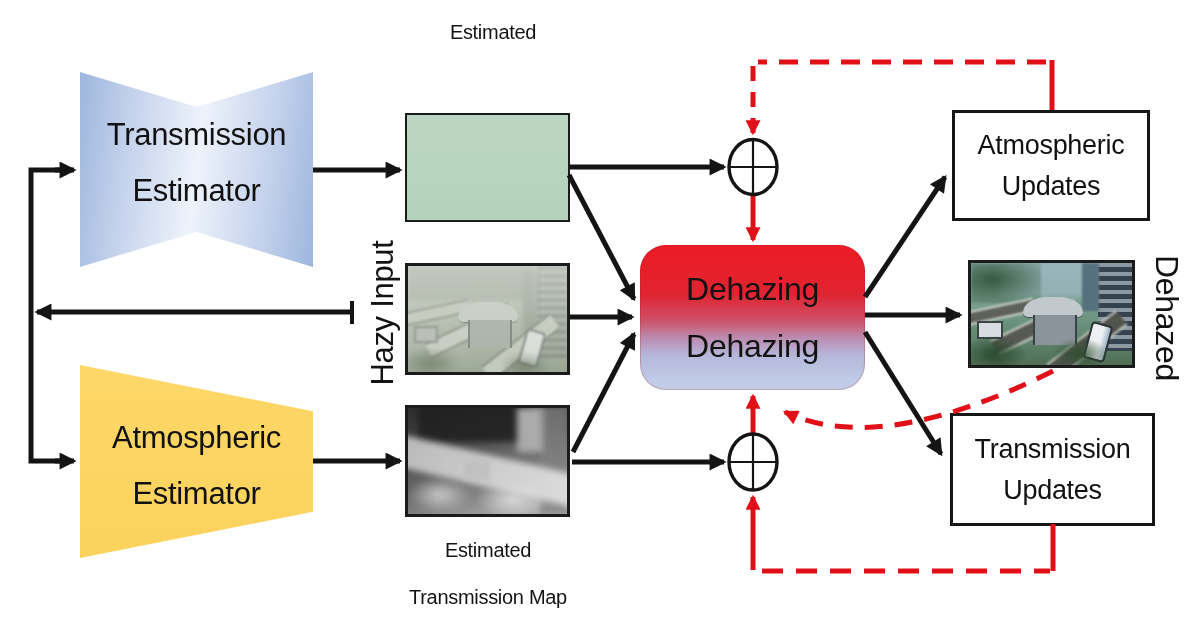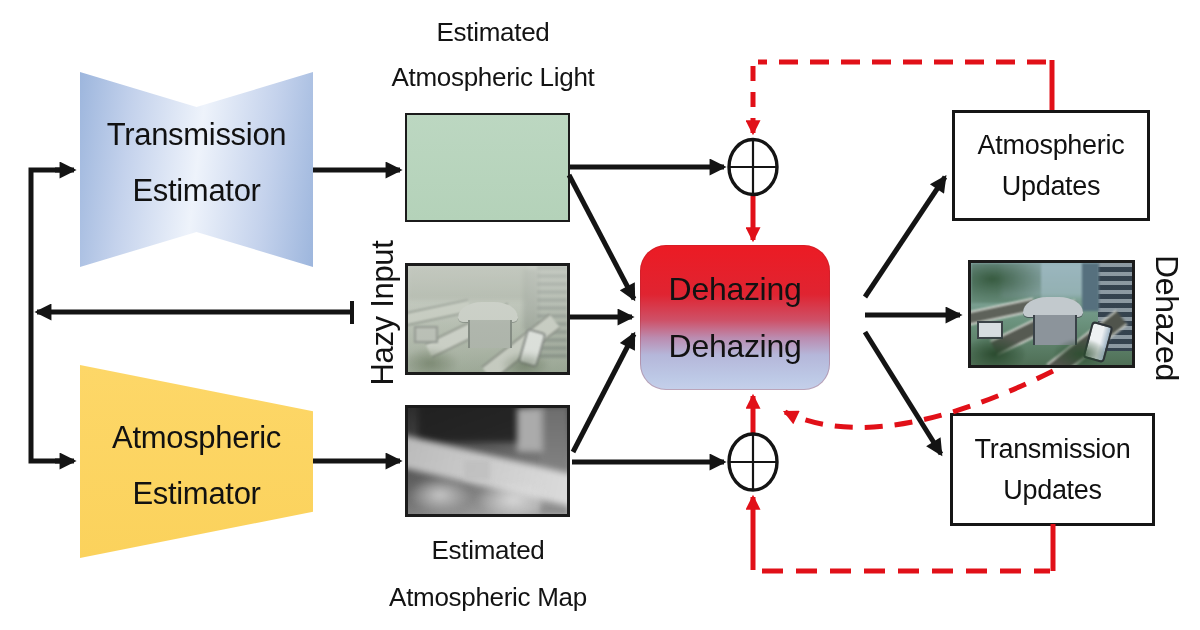--- a/index.html
+++ b/index.html
@@ -32,35 +32,35 @@
   }
   .photo{box-sizing:border-box;border:3px solid #1b1b1b;overflow:hidden;}
   .hazy{left:405px;top:263px;width:165px;height:112px;
     background:linear-gradient(175deg,#c0c5bb 0%,#b5bdb0 45%,#a6b0a0 75%,#94a18e 100%);}
   .depthmap{left:405px;top:405px;width:165px;height:112px;
     background:linear-gradient(160deg,#2d2d2d 0%,#484848 30%,#7a7a7a 62%,#a8a8a8 88%);}
   .dehazed-img{left:968px;top:260px;width:167px;height:108px;
     background:linear-gradient(180deg,#93b2b8 0%,#7fa398 32%,#6b927d 58%,#4f6f56 100%);}
   
   .network{
-    left:640px;top:245px;width:190px;height:145px;border-radius:26px;
+    left:640px;top:245px;width:225px;height:145px;border-radius:26px;
     background:linear-gradient(180deg,#ec1b24 0%,#e02431 34%,#ce5168 52%,#bb8cb0 64%,#b5b7da 76%,#bdc9e6 92%,#c5d0ea 100%);
     display:flex;flex-direction:column;align-items:center;justify-content:center;
     box-shadow:0 0 0 1px rgba(160,30,40,.25) inset;
   }
   .network-text{font-size:32px;line-height:57px;letter-spacing:-0.3px;text-align:center;color:#121212;}
   .upd-box{
     box-sizing:border-box;border:3px solid #161616;background:#ffffff;
     display:flex;flex-direction:column;align-items:center;justify-content:center;
   }
   .atm-upd{left:952px;top:110px;width:198px;height:111px;}
   .trans-upd{left:950px;top:413px;width:205px;height:113px;}
   .upd-text{font-size:27px;line-height:41px;letter-spacing:-0.3px;text-align:center;color:#111;}
   
-  .lbl{font-size:26px;letter-spacing:-0.3px;text-align:center;color:#131313;}
+  .lbl{font-size:20px;letter-spacing:-0.3px;text-align:center;color:#131313;}
   .lbl-eal{left:348px;top:10px;width:290px;line-height:45px;}
   .lbl-etm{left:333px;top:527px;width:310px;line-height:47px;}
   .lbl-vert{width:200px;height:42px;line-height:42px;font-size:31px;}
   .lbl-hazy{left:283px;top:292px;transform:rotate(-90deg);}
   .lbl-dehazed{left:1067px;top:297px;transform:rotate(90deg);font-size:32px;}
   
   .piece{position:absolute;}
   .blur1{filter:blur(1px);} .blur2{filter:blur(2px);} .blur3{filter:blur(3px);}
   
   .wiring{left:0;top:0;pointer-events:none;}
@@ -80,21 +80,20 @@
   <div class="abs trapezoid">
     <div class="estimator-text">
       <div>Atmospheric</div>
       <div>Estimator</div>
     </div>
   </div>
 
   <div class="abs green-box"></div>
   <div class="abs lbl lbl-eal">
     <div>Estimated</div>
-    <div>Atmospheric Light</div>
   </div>
 
   <div class="abs photo hazy">
     <div class="piece blur1" style="right:0;top:0;width:30px;height:92px;opacity:.75;
                 background:repeating-linear-gradient(180deg,rgba(92,102,97,.5) 0 4px,rgba(142,150,142,.35) 4px 8px);"></div>
     <div class="piece blur2" style="right:29px;top:3px;width:15px;height:62px;background:rgba(118,126,118,.35);"></div>
     <div class="piece blur2" style="left:0;top:0;width:120px;height:34px;background:rgba(150,160,145,.45);"></div>
     <div class="piece blur1" style="left:-8px;top:40px;width:70px;height:10px;transform:rotate(-12deg);
                 background:#c3c9bd;border-top:2px solid rgba(120,128,118,.7);border-bottom:2px solid rgba(120,128,118,.7);"></div>
     <div class="piece blur1" style="left:16px;top:56px;width:92px;height:13px;transform:rotate(-26deg);
@@ -124,21 +123,21 @@
     <div class="piece blur3" style="left:-16px;top:48px;width:200px;height:32px;transform:rotate(13deg);
                 background:linear-gradient(90deg,rgba(198,198,198,.9),rgba(226,226,226,.95));"></div>
     <div class="piece blur3" style="left:2px;bottom:2px;width:60px;height:34px;border-radius:50%;
                 background:radial-gradient(ellipse,rgba(210,210,210,.9),rgba(210,210,210,0) 75%);"></div>
     <div class="piece blur3" style="left:70px;bottom:-4px;width:70px;height:36px;border-radius:50%;
                 background:radial-gradient(ellipse,rgba(222,222,222,.95),rgba(222,222,222,0) 75%);"></div>
     <div class="piece blur2" style="left:56px;top:52px;width:26px;height:20px;background:rgba(190,190,190,.8);"></div>
   </div>
   <div class="abs lbl lbl-etm">
     <div>Estimated</div>
-    <div>Atmospheric Map</div>
+    <div>Transmission Map</div>
   </div>
 
   <div class="abs network">
     <div class="network-text">
       <div>Dehazing</div>
       <div>Dehazing</div>
     </div>
   </div>
 
   <div class="abs upd-box atm-upd">

